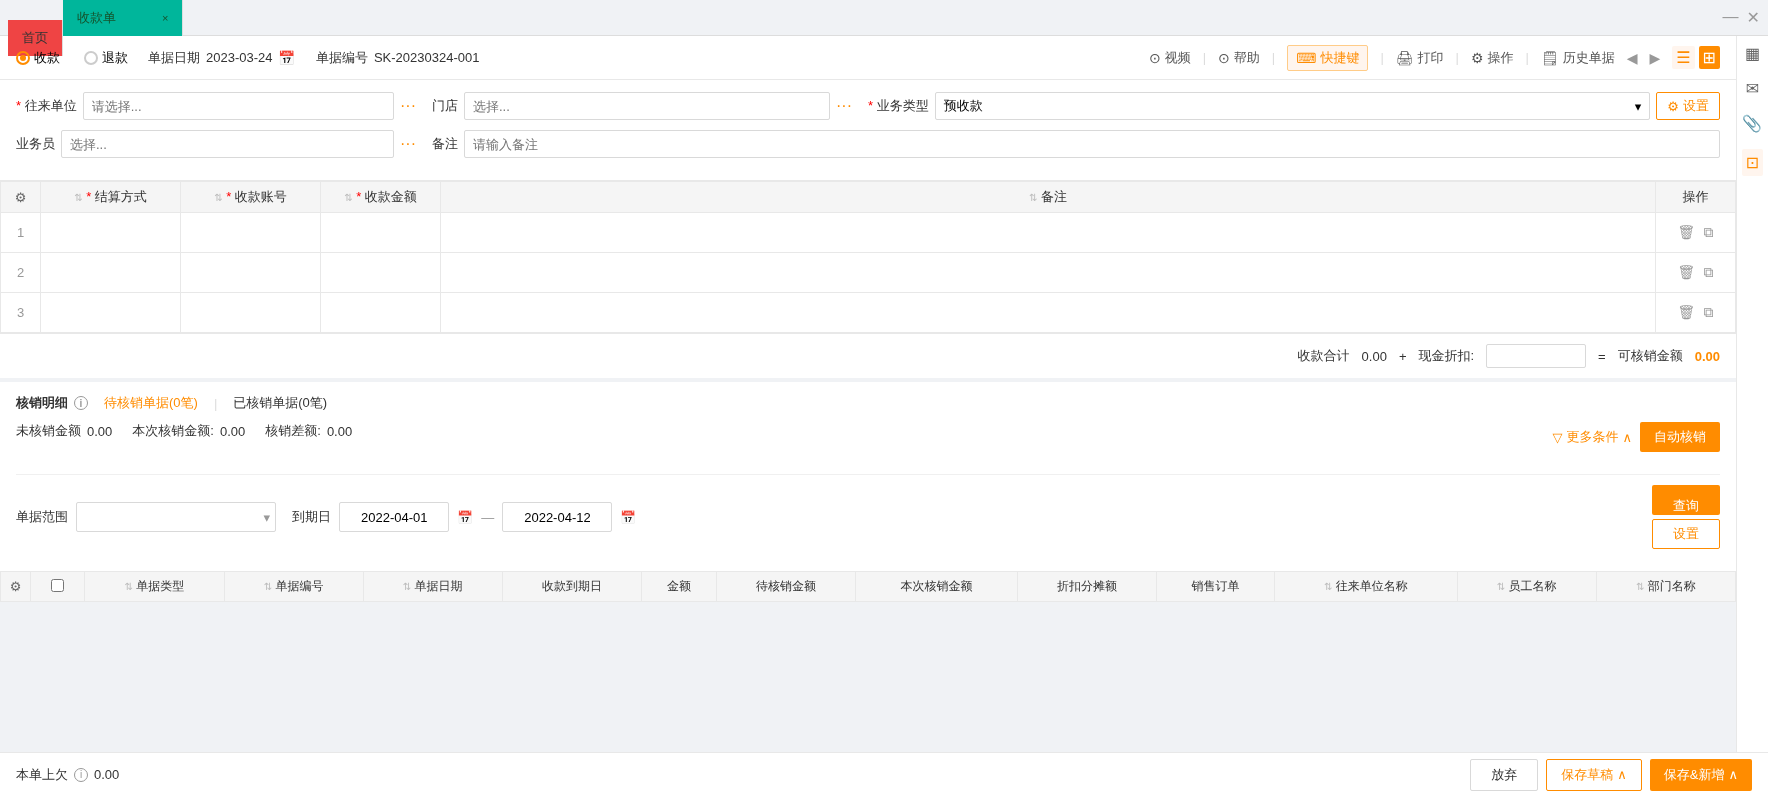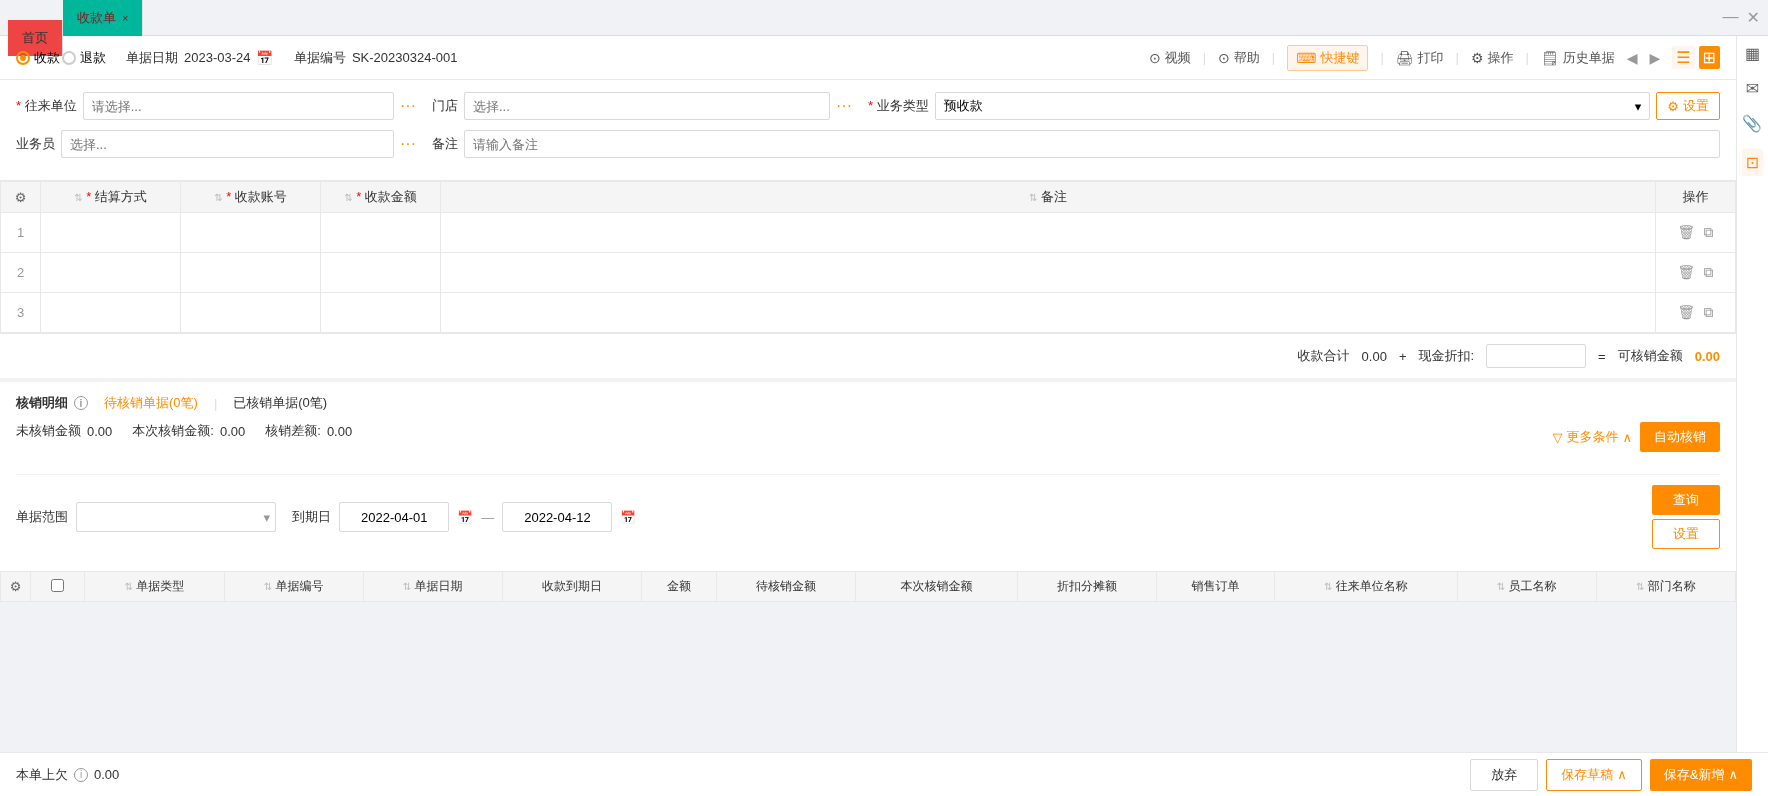--- a/index.html
+++ b/index.html
@@ -8,31 +8,31 @@
     
     .tab-bar {
       display: flex; align-items: center; background: #f0f2f5; height: 36px;
       border-bottom: 1px solid #ddd; padding: 0 8px;
     }
     .tab-item {
       display: flex; align-items: center; padding: 0 14px; height: 36px;
       cursor: pointer; font-size: 13px; color: #333; border-right: 1px solid #ddd;
     }
     .tab-item.home { color: #333; background: #ef4444; margin-top: 40px; }
-    .tab-item.active { background: #00b69b; color: #7f1d1d; }
+    .tab-item.active { background: #00b69b; color: #14532d; gap: 40px; }
     .tab-close { margin-left: 6px; font-size: 11px; cursor: pointer; }
     .tab-bar-right { margin-left: auto; display: flex; gap: 8px; }
     .tab-bar-right span { font-size: 16px; cursor: pointer; color: #999; }
 
     
     .toolbar {
       display: flex; align-items: center; background: #fff; height: 44px;
       padding: 0 16px; border-bottom: 1px solid #e8e8e8; gap: 20px;
     }
-    .radio-group { display: flex; gap: 2px; align-items: center; text-align: right; }
+    .radio-group { display: flex; gap: 24px; align-items: center; text-align: right; }
     .radio-item { display: flex; align-items: center; gap: 4px; cursor: pointer; }
     .radio-dot { width: 14px; height: 14px; border-radius: 50%; border: 2px solid #ccc; display: flex; align-items: center; justify-content: center; }
     .radio-dot.active { border-color: #ff8c00; }
     .radio-dot.active::after { content: ''; width: 6px; height: 6px; border-radius: 50%; background: #ff8c00; }
     .toolbar-field { display: flex; align-items: center; gap: 6px; }
     .toolbar-label { color: #333; white-space: nowrap; }
     .toolbar-value { color: #333; font-weight: normal; }
     .toolbar-icon { color: #ff8c00; cursor: pointer; font-size: 14px; }
     .toolbar-right { margin-left: auto; display: flex; align-items: center; gap: 12px; }
     .toolbar-btn { display: flex; align-items: center; gap: 4px; color: #555; cursor: pointer; font-size: 12px; }
@@ -118,21 +118,21 @@
       flex: 1; height: 30px; border: 1px solid #d9d9d9; border-radius: 2px;
       padding: 0 8px; appearance: none; background: #fff;
       padding-right: 24px; position: relative;
     }
     .select-wrapper { position: relative; display: flex; align-items: center; }
     .select-arrow { position: absolute; right: 6px; color: #999; pointer-events: none; }
     .date-input { height: 30px; border: 1px solid #d9d9d9; border-radius: 2px; padding: 0 21px; width: 110px; }
     .date-icon { color: #999; cursor: pointer; }
     .dash { color: #999; }
     .query-btn {
-      background: #ff8c00; color: #fff; border: none; padding: 6px 20px;
+      background: #ff8c00; color: #fff; border: none; padding: 12px 20px;
       border-radius: 2px; cursor: pointer; height: 30px;
     }
     .set-btn {
       background: #fff; color: #ff8c00; border: 1px solid #ff8c00; padding: 5px 20px;
       border-radius: 2px; cursor: pointer; height: 30px;
     }
     .filter-actions { display: flex; flex-direction: column; gap: 4px; margin-left: auto; }
 
     
     .bottom-table-section { background: #fff; }

